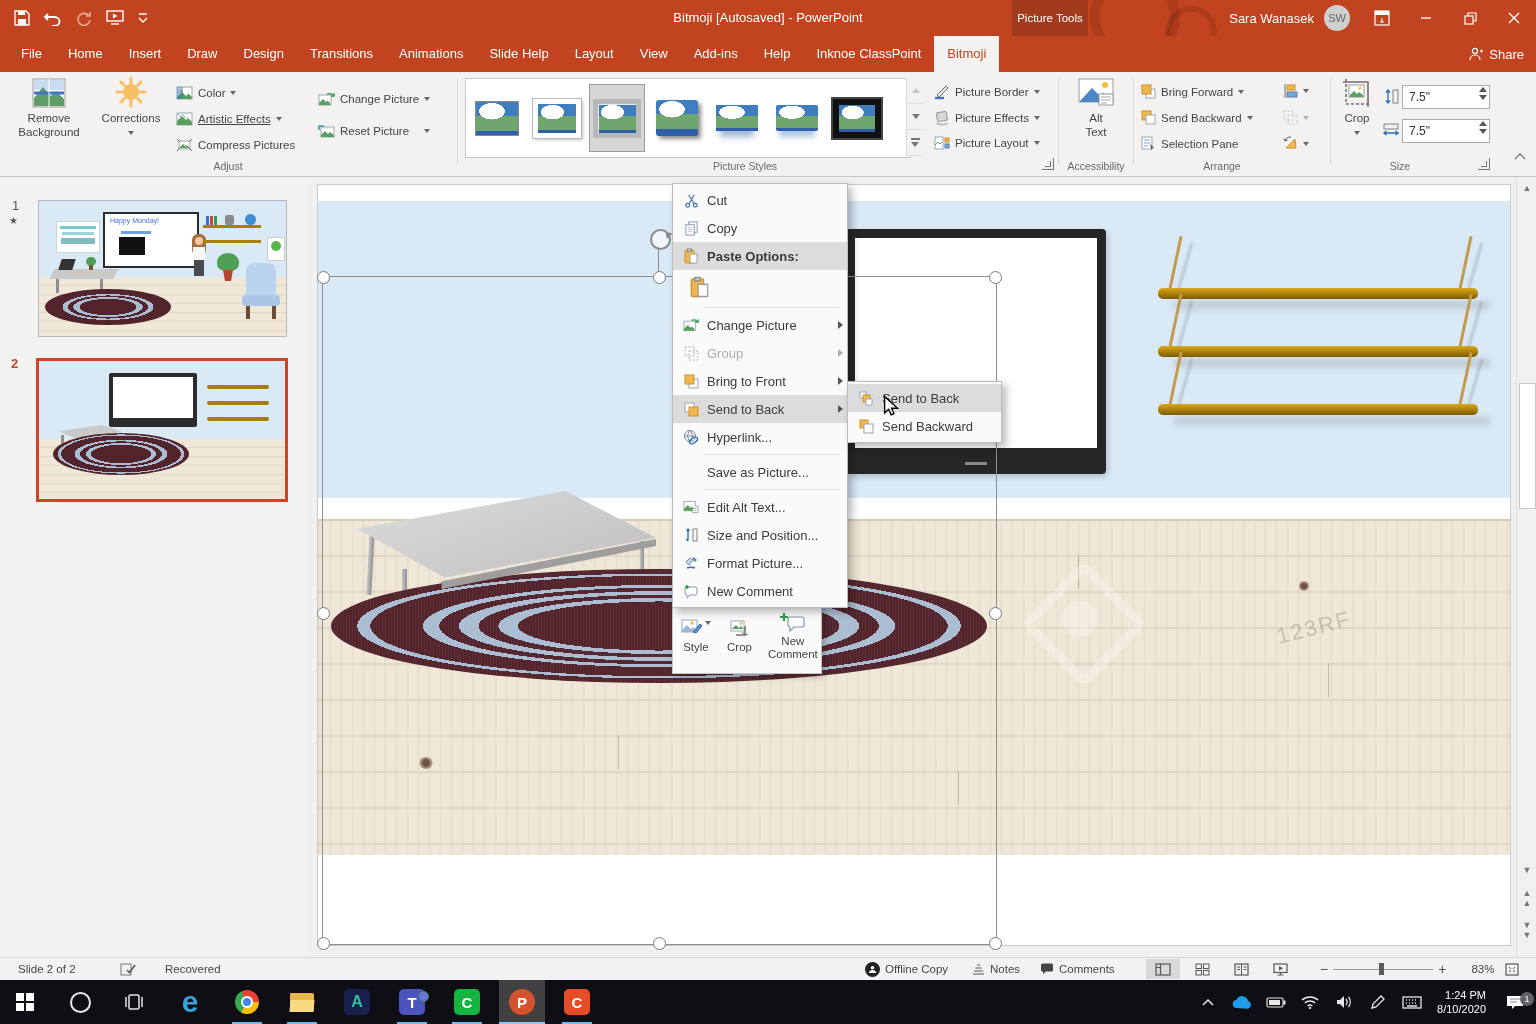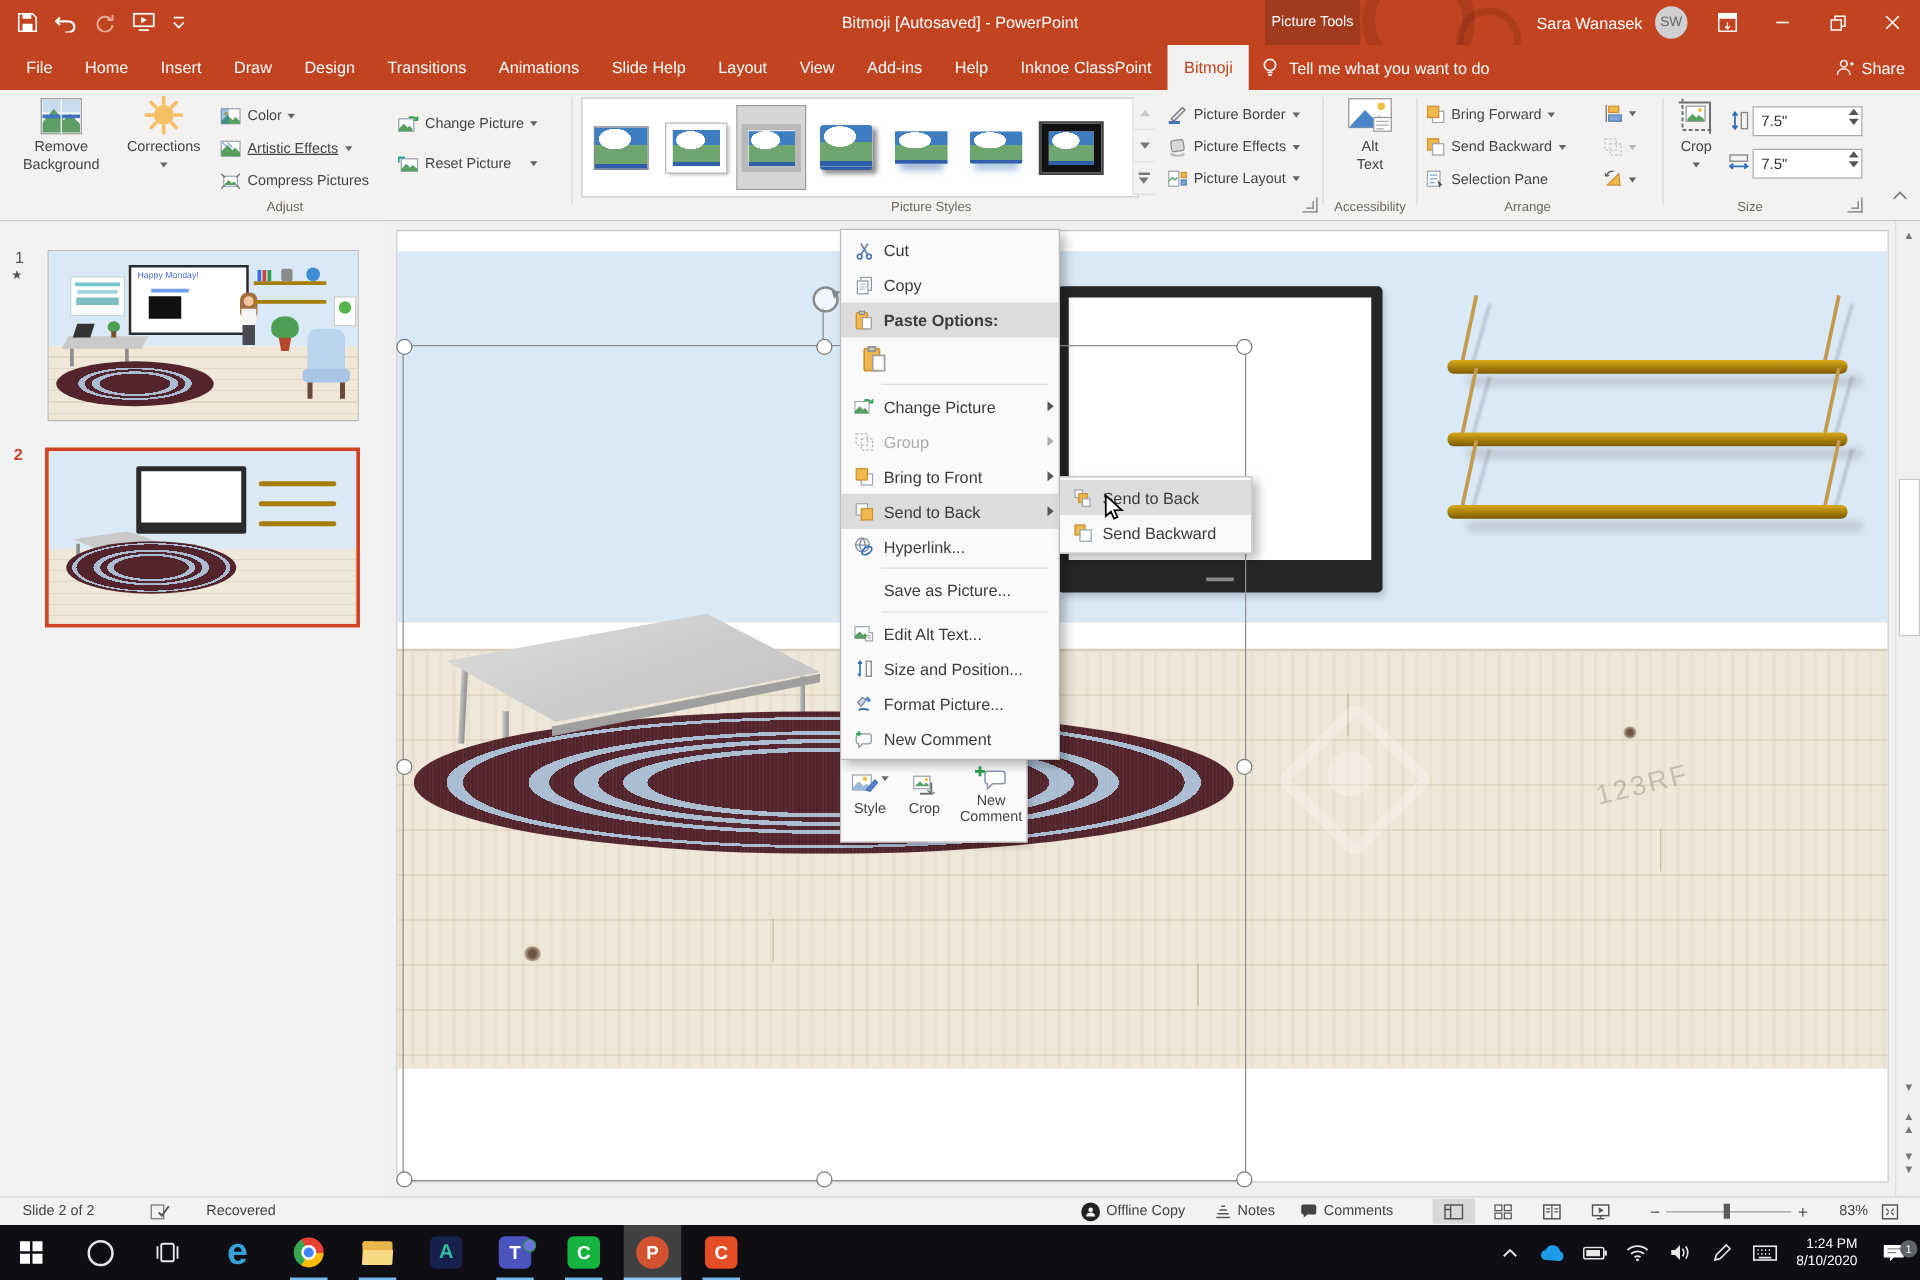--- a/index.html
+++ b/index.html
@@ -204,27 +204,20 @@
     <span class="tab">Design</span>
     <span class="tab">Transitions</span>
     <span class="tab">Animations</span>
     <span class="tab">Slide Help</span>
     <span class="tab">Layout</span>
     <span class="tab">View</span>
     <span class="tab">Add-ins</span>
     <span class="tab">Help</span>
     <span class="tab">Inknoe ClassPoint</span>
     <span class="tab active">Bitmoji</span>
-    <span class="tellme">
-      <svg width="14" height="16" viewBox="0 0 14 16">
-          <circle cx="7" cy="6" r="4.5" fill="none" stroke="#fff" stroke-width="1.3"></circle>
-          <path d="M5 12h4M5.5 14h3" stroke="#fff" stroke-width="1.3"></path>
-        </svg>
-      <span>Tell me what you want to do</span>
-    </span>
   </div>
   <div class="share">
     <svg width="14" height="14" viewBox="0 0 14 14">
         <circle cx="6" cy="4" r="2.6" fill="none" stroke="#fff" stroke-width="1.2"></circle>
         <path d="M1 13c0-3 2.2-5 5-5s5 2 5 5" fill="none" stroke="#fff" stroke-width="1.2"></path>
         <path d="M11 4h3M12.5 2.5v3" stroke="#fff" stroke-width="1.1"></path>
       </svg>
     <span>Share</span>
   </div>
 

